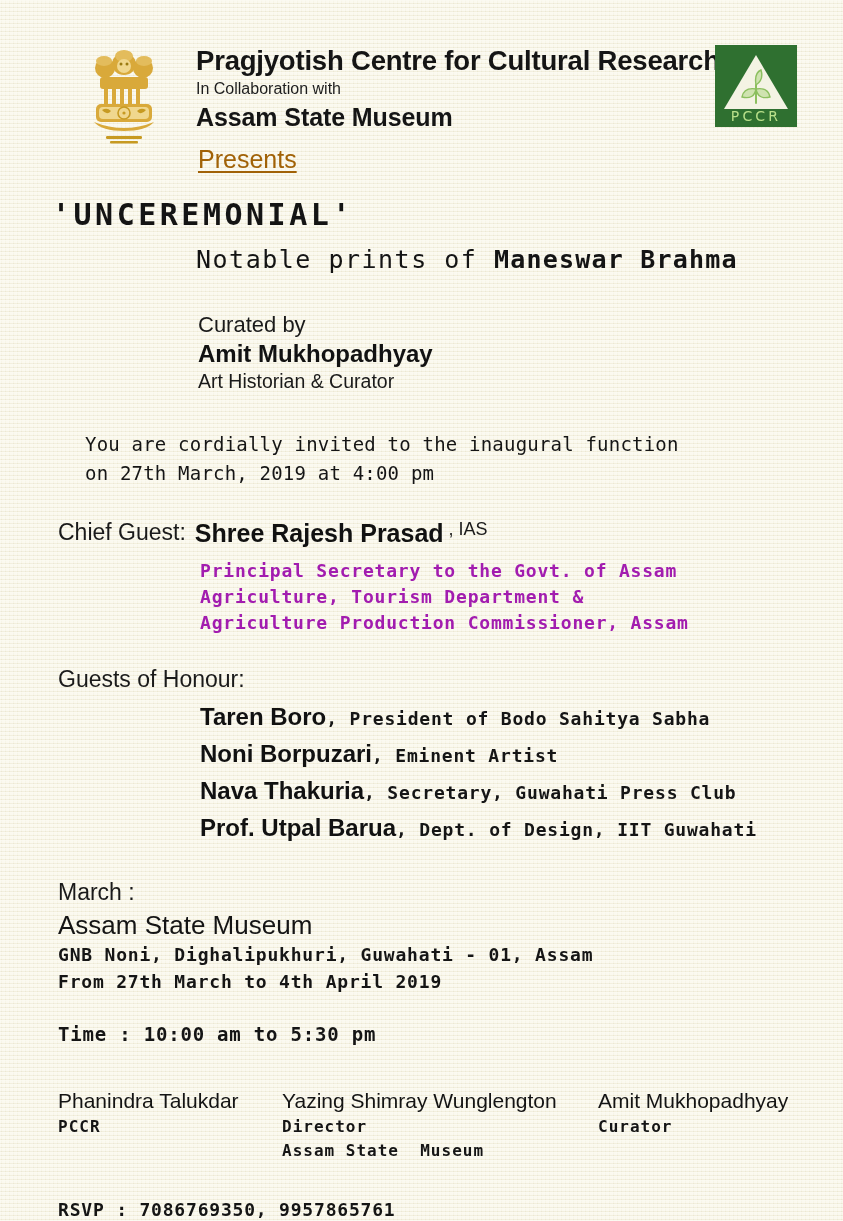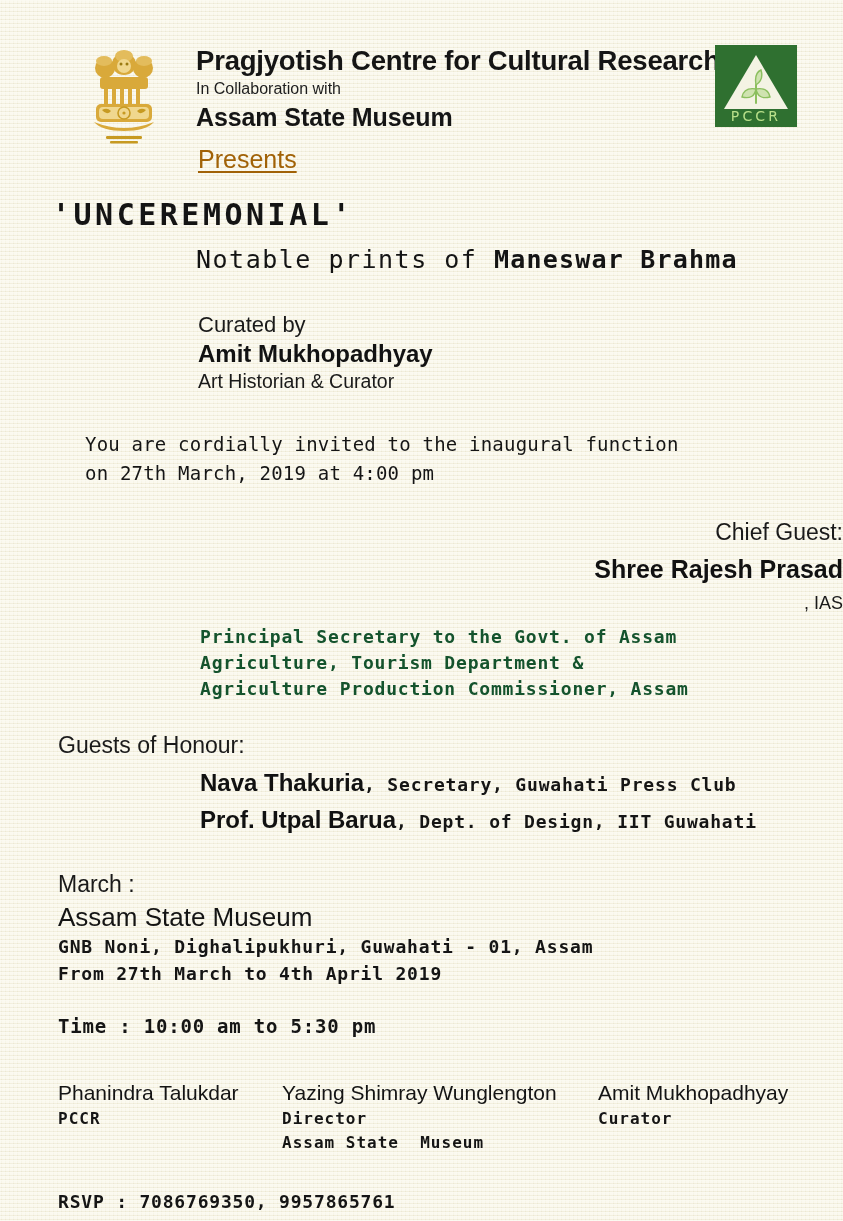--- a/index.html
+++ b/index.html
@@ -161,23 +161,22 @@
     font-size: 19px;
     line-height: 1.55;
     letter-spacing: 0.2px;
     color: #151515;
   }
 
   
   .chief-guest-block { margin-top: 30px; margin-left: 58px; }
   .chief-guest-line {
     display: flex;
-    align-items: flex-end;
+    align-items: flex-start;
     gap: 9px;
-    flex-direction: column;
   }
   .chief-guest-label {
     font-size: 23px;
     color: #1a1a1a;
   }
   .chief-guest-name {
     font-size: 25px;
     font-weight: bold;
     color: #111;
   }
@@ -187,21 +186,21 @@
     margin-left: -4px;
   }
   .chief-guest-desig {
     margin-left: 142px;
     margin-top: 10px;
     font-family: "DejaVu Sans Mono", monospace;
     font-size: 18px;
     font-weight: bold;
     line-height: 1.45;
     letter-spacing: 0.8px;
-    color: #14532d;
+    color: #a21caf;
   }
 
   
   .honour-block { margin-top: 30px; margin-left: 58px; }
   .honour-label {
     font-size: 23px;
     color: #1a1a1a;
   }
   .honour-list {
     margin-left: 142px;
@@ -393,20 +392,28 @@
       <div>Principal Secretary to the Govt. of Assam</div>
       <div>Agriculture, Tourism Department &amp;</div>
       <div>Agriculture Production Commissioner, Assam</div>
     </div>
   </div>
 
   <div class="honour-block">
     <div class="honour-label">Guests of Honour:</div>
     <div class="honour-list">
       <div class="honour-item">
+        <span class="honour-name">Taren Boro</span>
+        <span class="honour-role">, President of Bodo Sahitya Sabha</span>
+      </div>
+      <div class="honour-item">
+        <span class="honour-name">Noni Borpuzari</span>
+        <span class="honour-role">, Eminent Artist</span>
+      </div>
+      <div class="honour-item">
         <span class="honour-name">Nava Thakuria</span>
         <span class="honour-role">, Secretary, Guwahati Press Club</span>
       </div>
       <div class="honour-item">
         <span class="honour-name">Prof. Utpal Barua</span>
         <span class="honour-role">, Dept. of Design, IIT Guwahati</span>
       </div>
     </div>
   </div>
 

